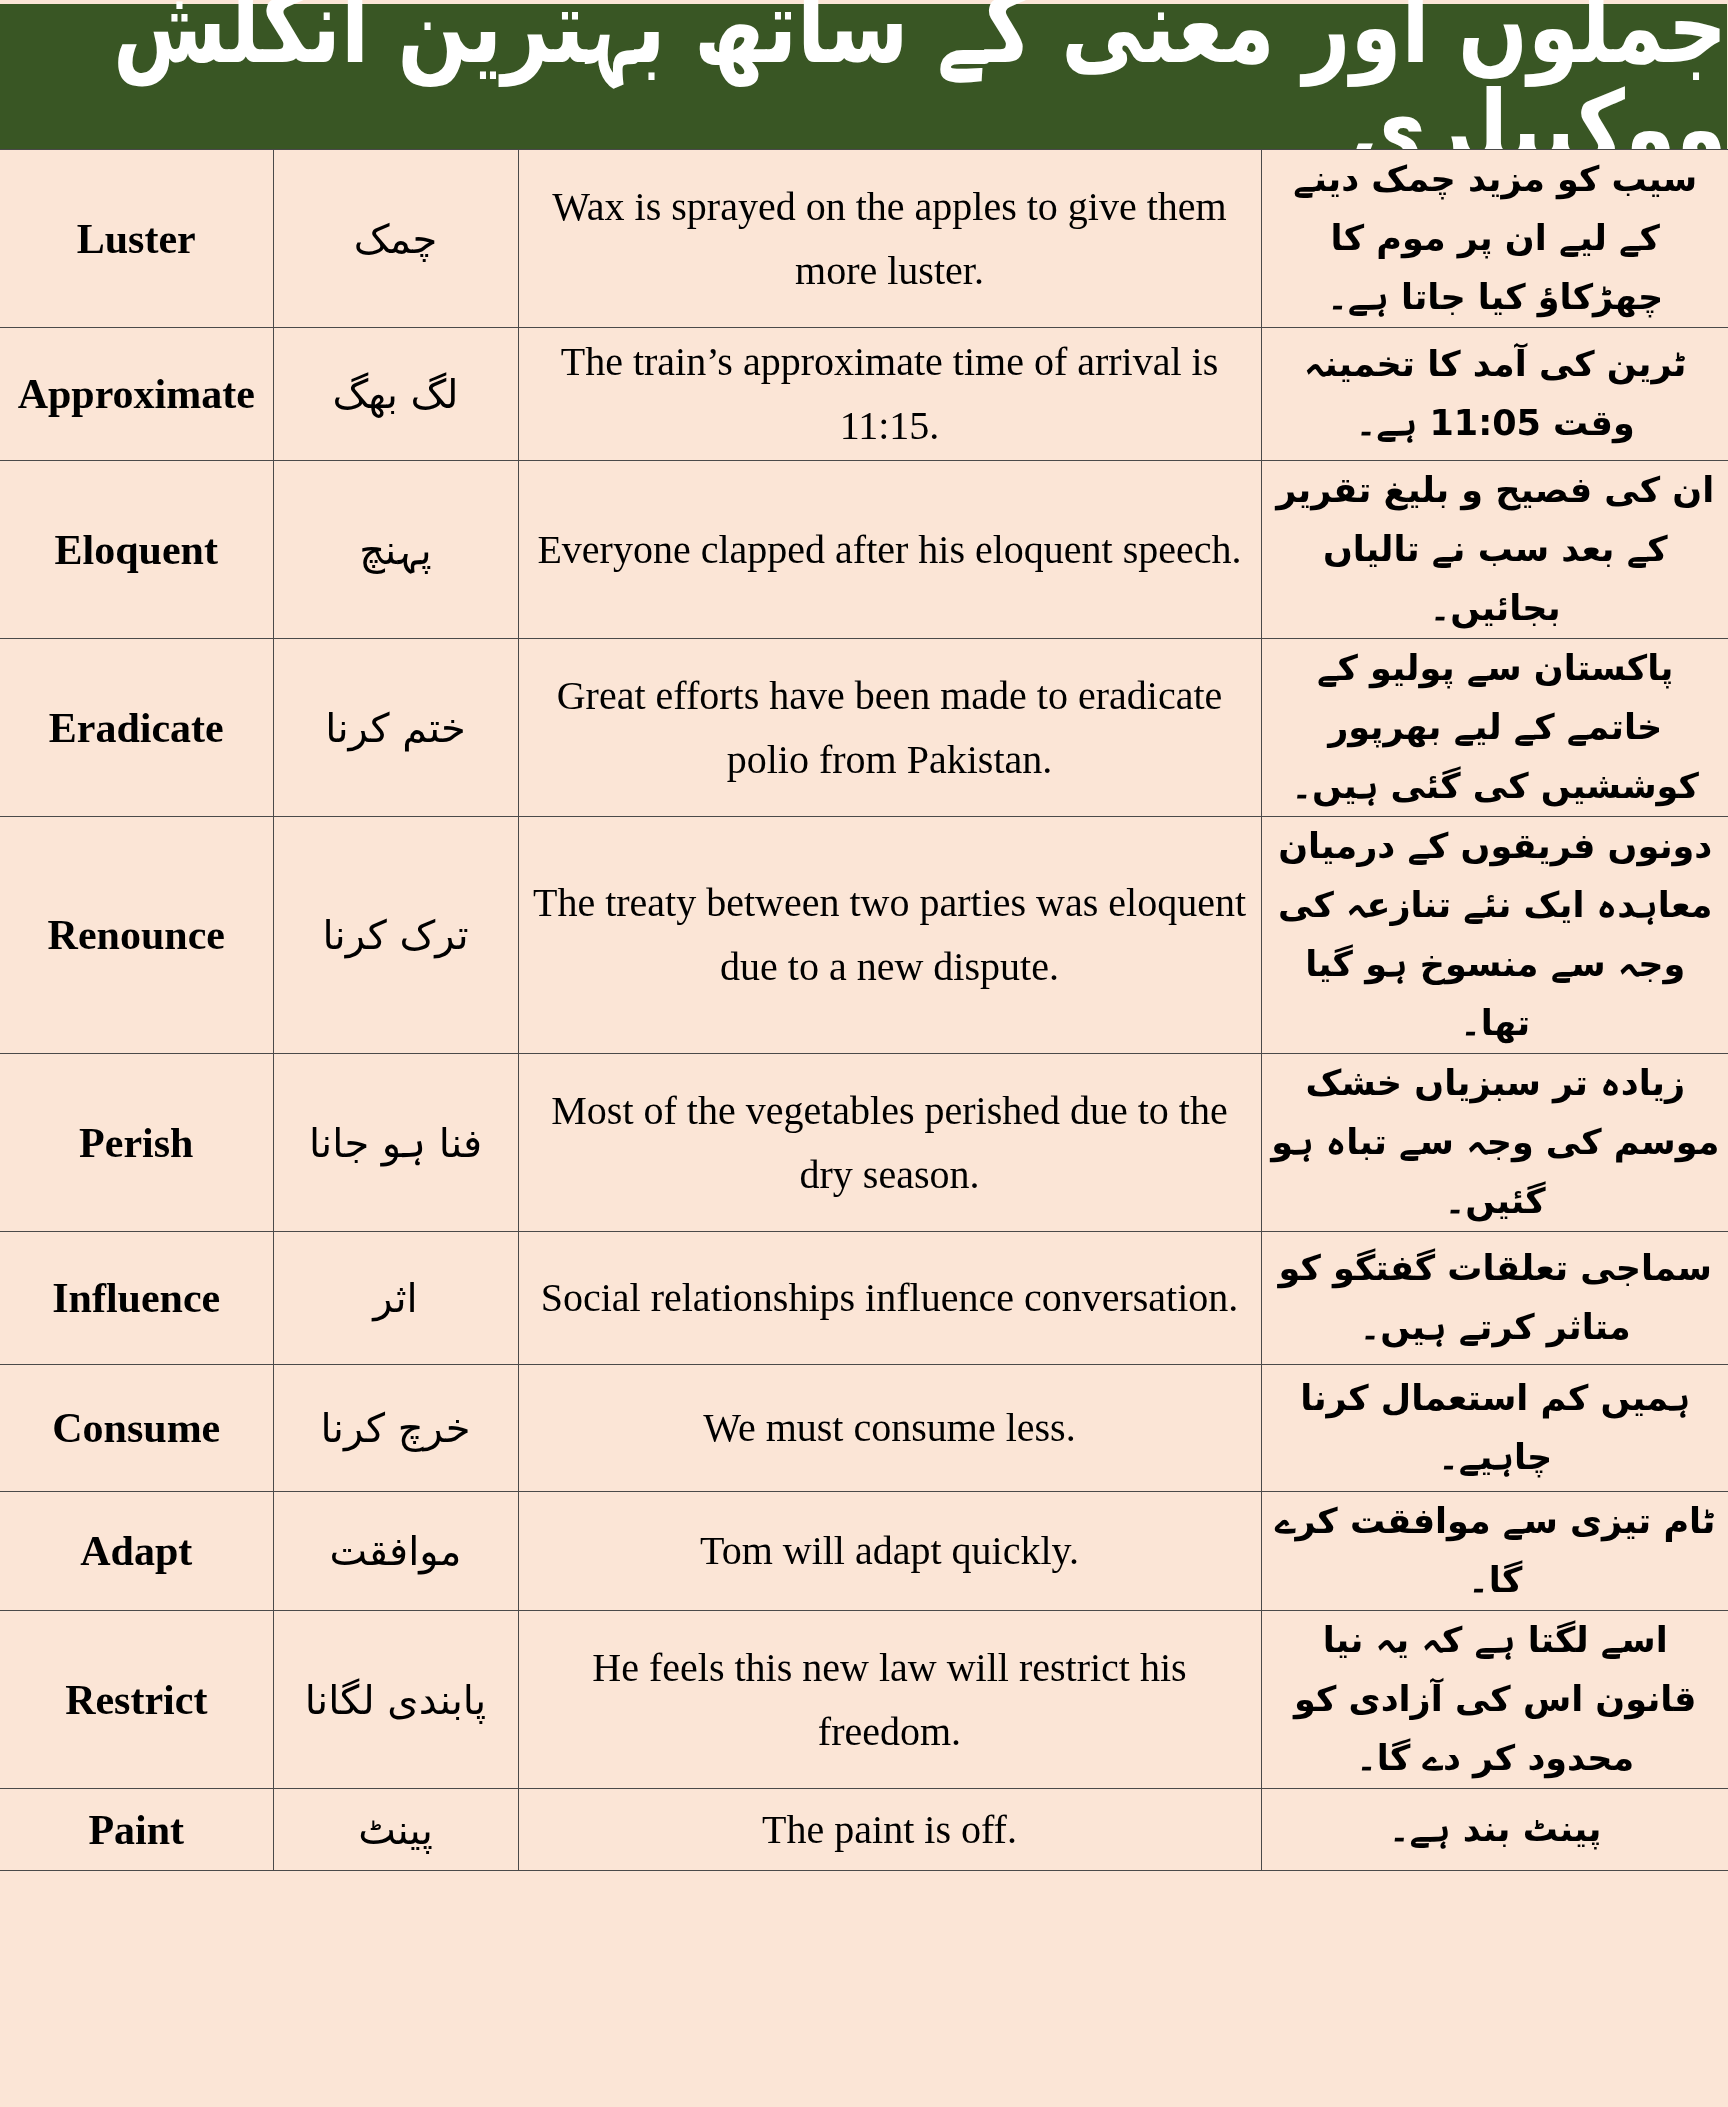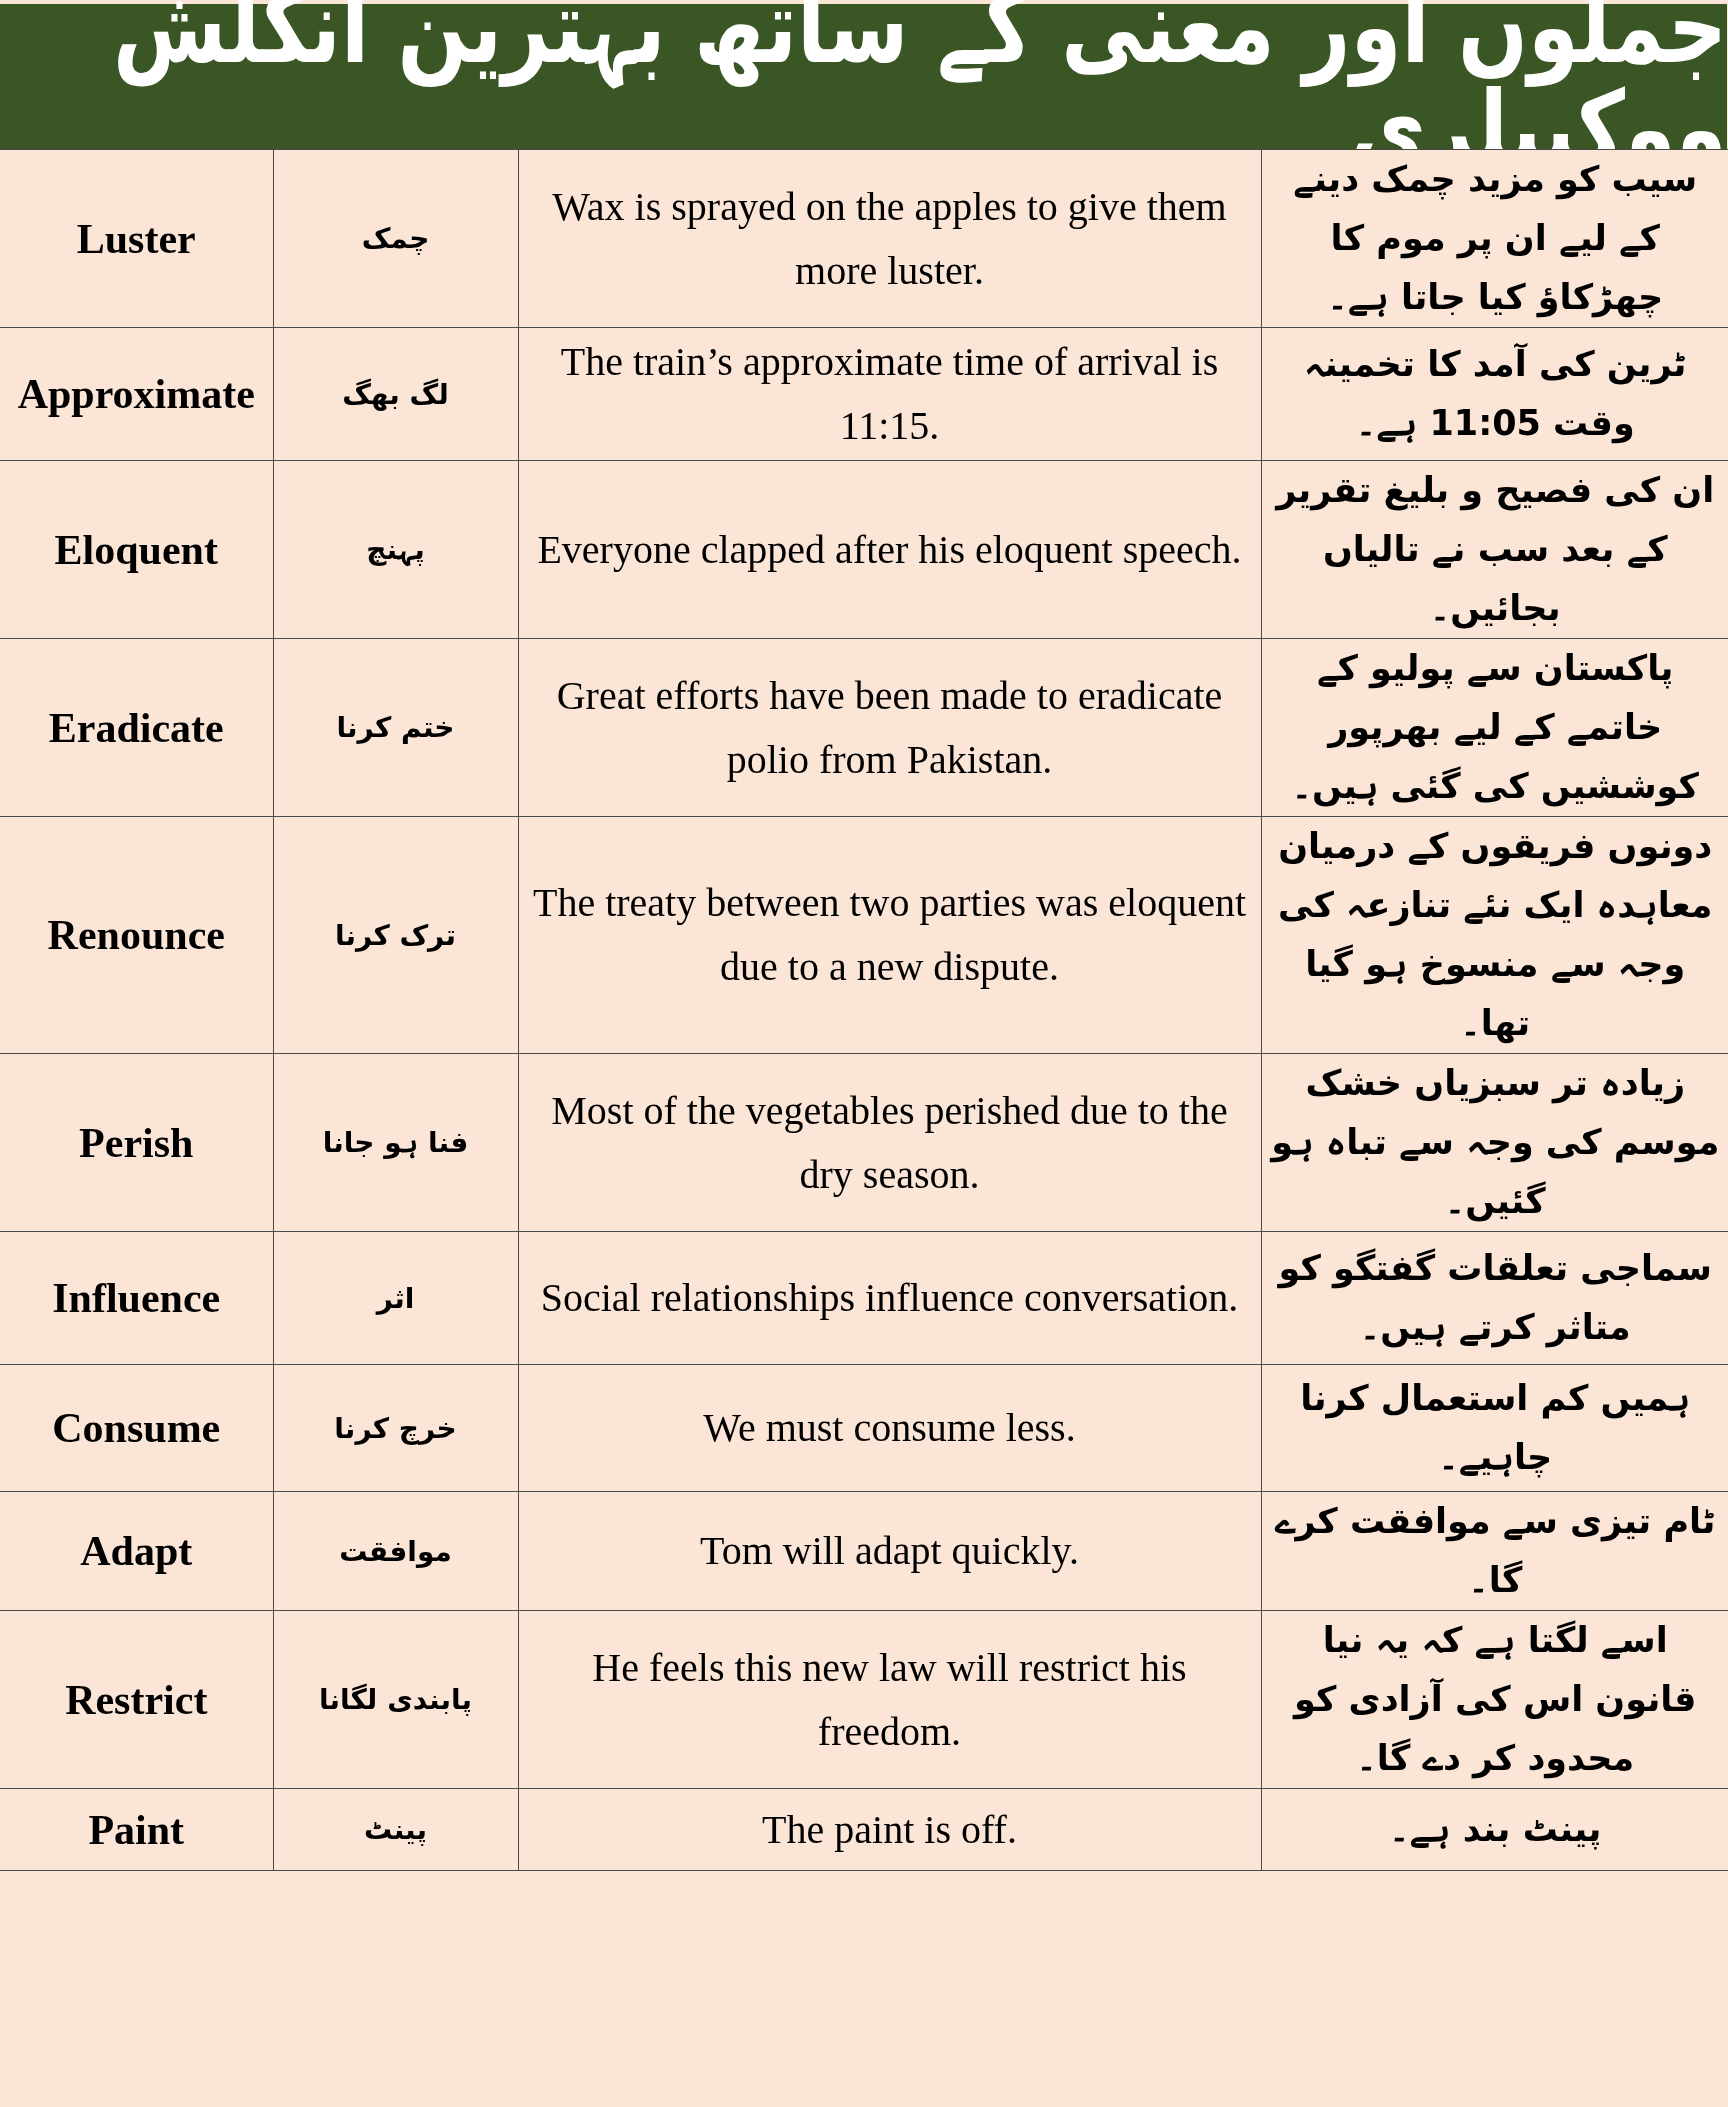--- a/index.html
+++ b/index.html
@@ -51,23 +51,23 @@
     color: #000;
   }
   table.vocab tr td:first-child { border-left: none; }
   table.vocab tr td:last-child { border-right: none; }
   td.word {
     font-size: 42px;
     font-family: "Liberation Serif", serif;
     font-weight: bold;
   }
   td.meaning {
-    font-size: 28px;
+    font-size: 40px;
     font-family: "DejaVu Sans", sans-serif;
-    font-weight: bold;
+    font-weight: normal;
     direction: rtl;
   }
   td.sentence {
     font-size: 40px;
     line-height: 64px;
     font-family: "Liberation Serif", serif;
   }
   td.translation {
     font-size: 35px;
     line-height: 59px;

